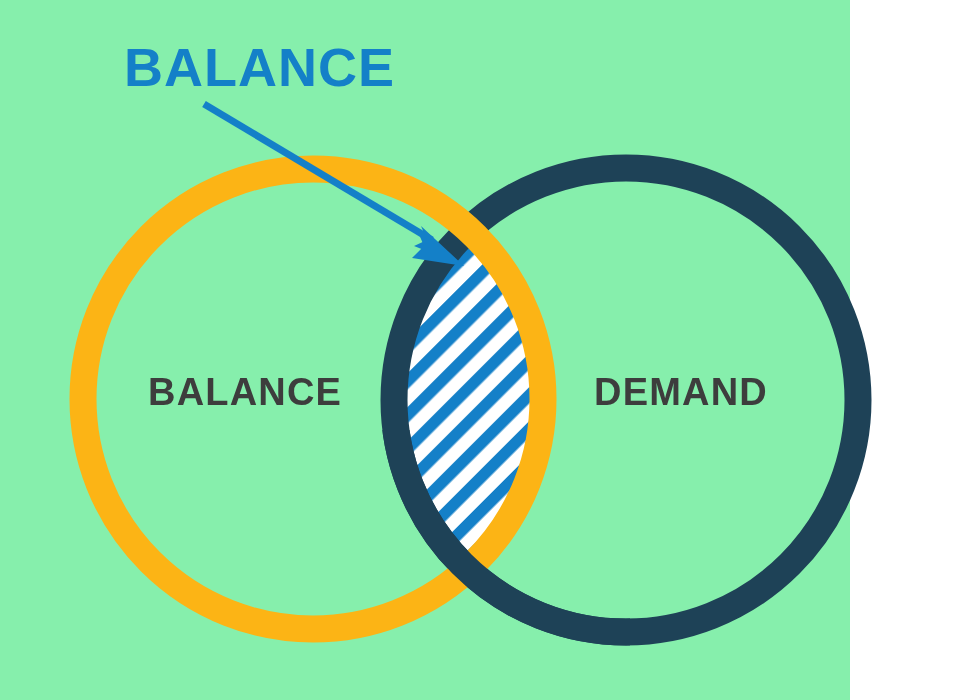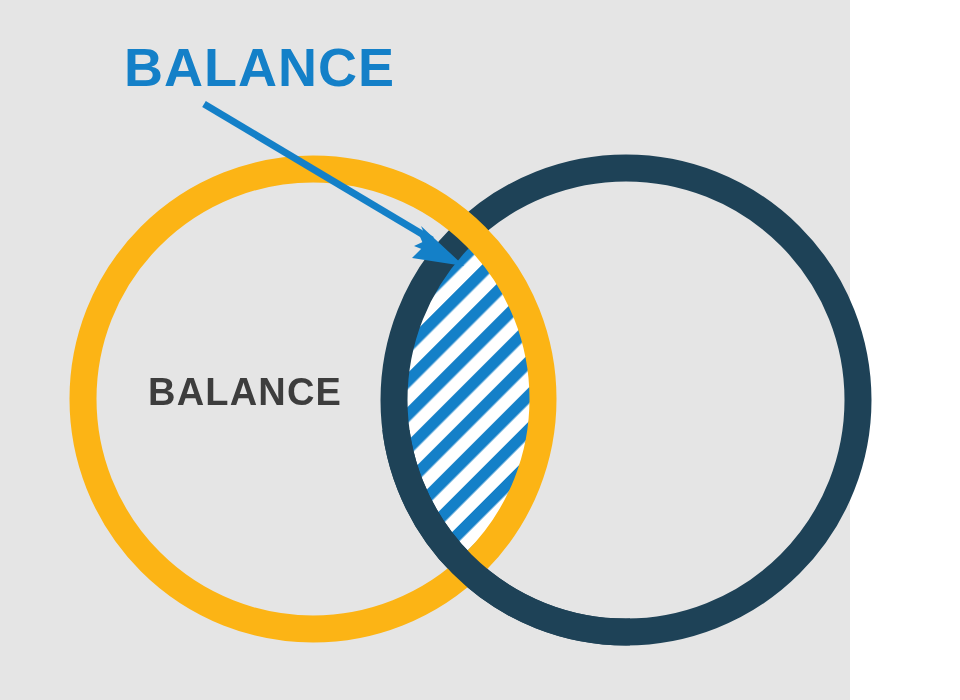--- a/index.html
+++ b/index.html
@@ -10,21 +10,21 @@
     width: 960px;
     height: 700px;
     background: #ffffff;
     font-family: "Liberation Sans", sans-serif;
     overflow: hidden;
   }
   #stage {
     position: relative;
     width: 850px;
     height: 700px;
-    background: #e5e5e5;
+    background: #86efac;
   }
   #venn-svg {
     position: absolute;
     left: 0;
     top: 0;
     width: 960px;
     height: 700px;
     display: block;
   }
   .label-text {
@@ -96,14 +96,15 @@
       <line x1="204" y1="104" x2="432" y2="240" stroke="#1480C8" stroke-width="7" stroke-linecap="butt"></line>
       <polygon points="464,266 414,246 427,240 421,226" fill="#1480C8"></polygon>
       <polygon points="464,266 412,258 424,246 418,232" fill="#1480C8"></polygon>
     </g>
   </svg>
 
   <div class="label-text" id="label-balance" style="color:#1480C8;">BALANCE</div>
 
   <div class="label-text" id="label-supply" style="color:#3D3D3D;">BALANCE</div>
 
+  <div class="label-text" id="label-demand" style="color:#3D3D3D;">DEMAND</div>
 
 </div>
 
 </body></html>

